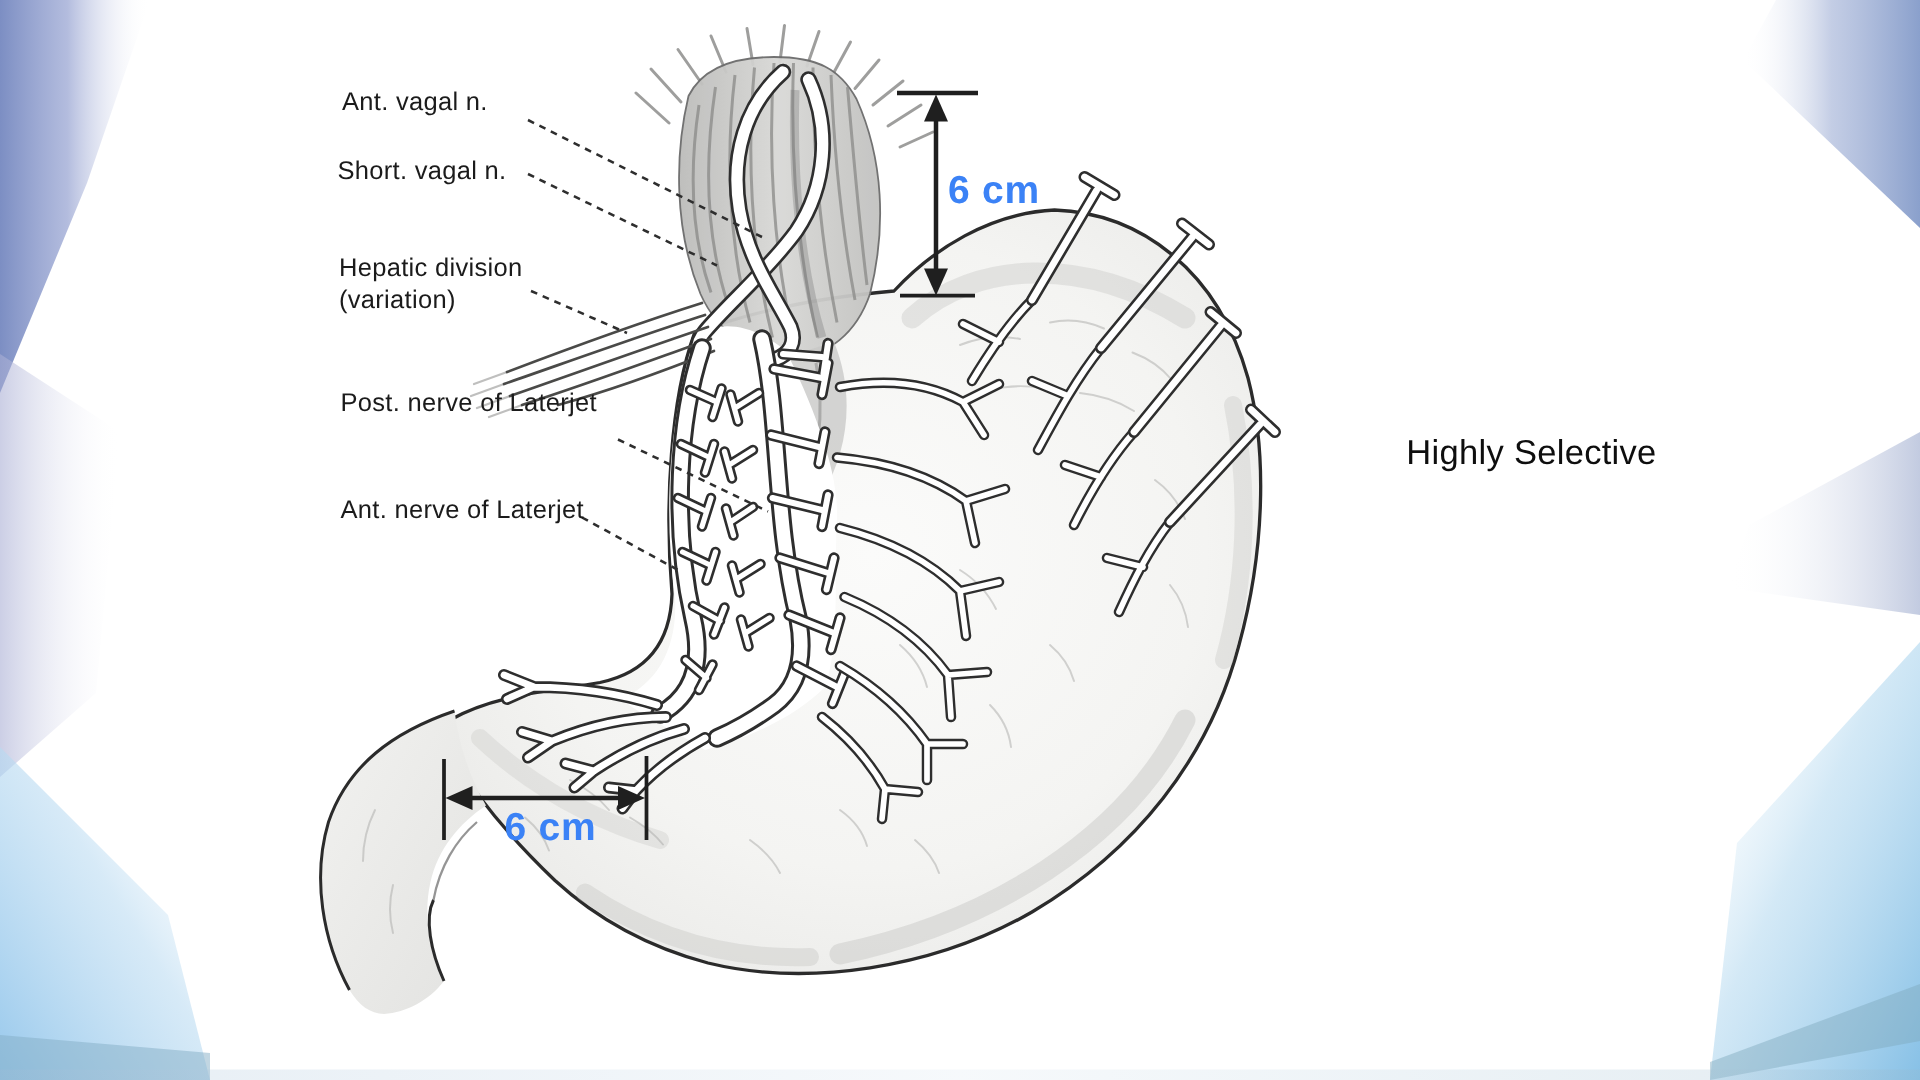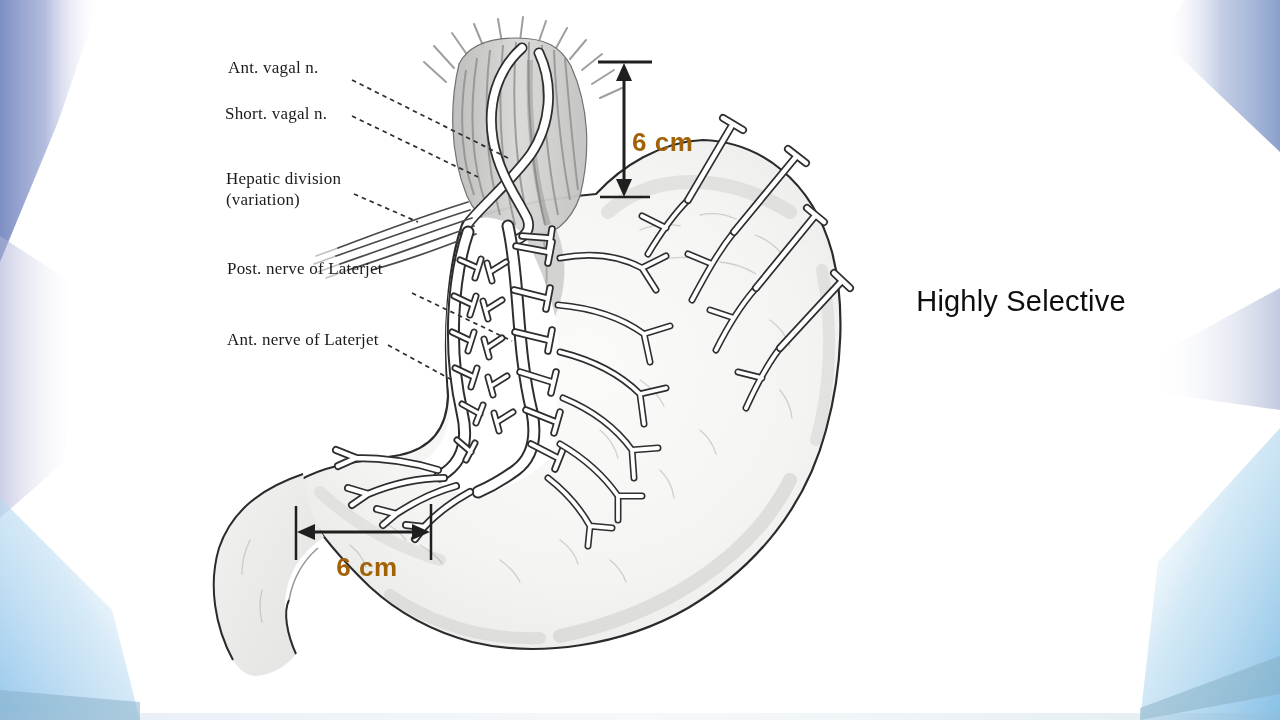--- a/index.html
+++ b/index.html
@@ -12,31 +12,31 @@
   .accent-left{left:0;width:140px;}
   .accent-right{left:1140px;width:140px;}
   .art{position:absolute;left:0;top:0;width:1280px;height:720px;}
   
   .o{fill:none;stroke:#2e2e2e;stroke-linecap:round;stroke-linejoin:round;}
   .w{fill:none;stroke:#ffffff;stroke-linecap:round;stroke-linejoin:round;}
   .tex{fill:none;stroke:#a9a9a7;stroke-width:1.3;opacity:.5;stroke-linecap:round;}
   .shade{fill:none;stroke-linecap:round;}
   .lbl{
     position:absolute;font-size:17px;line-height:21px;color:#1b1b1b;
-    white-space:nowrap;letter-spacing:.2px;font-family:Liberation Serif, serif;
+    white-space:nowrap;letter-spacing:.2px;
   }
   .lbl-center{text-align:center;white-space:normal;}
   .dim-label{
-    position:absolute;font-size:26px;font-weight:bold;color:#a16207;
-    letter-spacing:.5px;white-space:nowrap;margin-top:16px;
+    position:absolute;font-size:26px;font-weight:bold;color:#3b82f6;
+    letter-spacing:.5px;white-space:nowrap;
   }
   .dim-label-center{text-align:center;}
   .slide-title{
     position:absolute;left:890px;top:284px;width:262px;text-align:center;
-    font-size:29px;line-height:34px;color:#0e0e0e;letter-spacing:.2px;
+    font-size:23px;line-height:34px;color:#0e0e0e;letter-spacing:.2px;
   }
   .bottom-strip{
     position:absolute;left:0;top:713px;width:1280px;height:7px;
     background:linear-gradient(to right, rgba(160,190,215,.45), rgba(225,235,243,.5), rgba(150,185,205,.45));
     opacity:.6;
   }
 </style>
 </head>
 <body>
 

